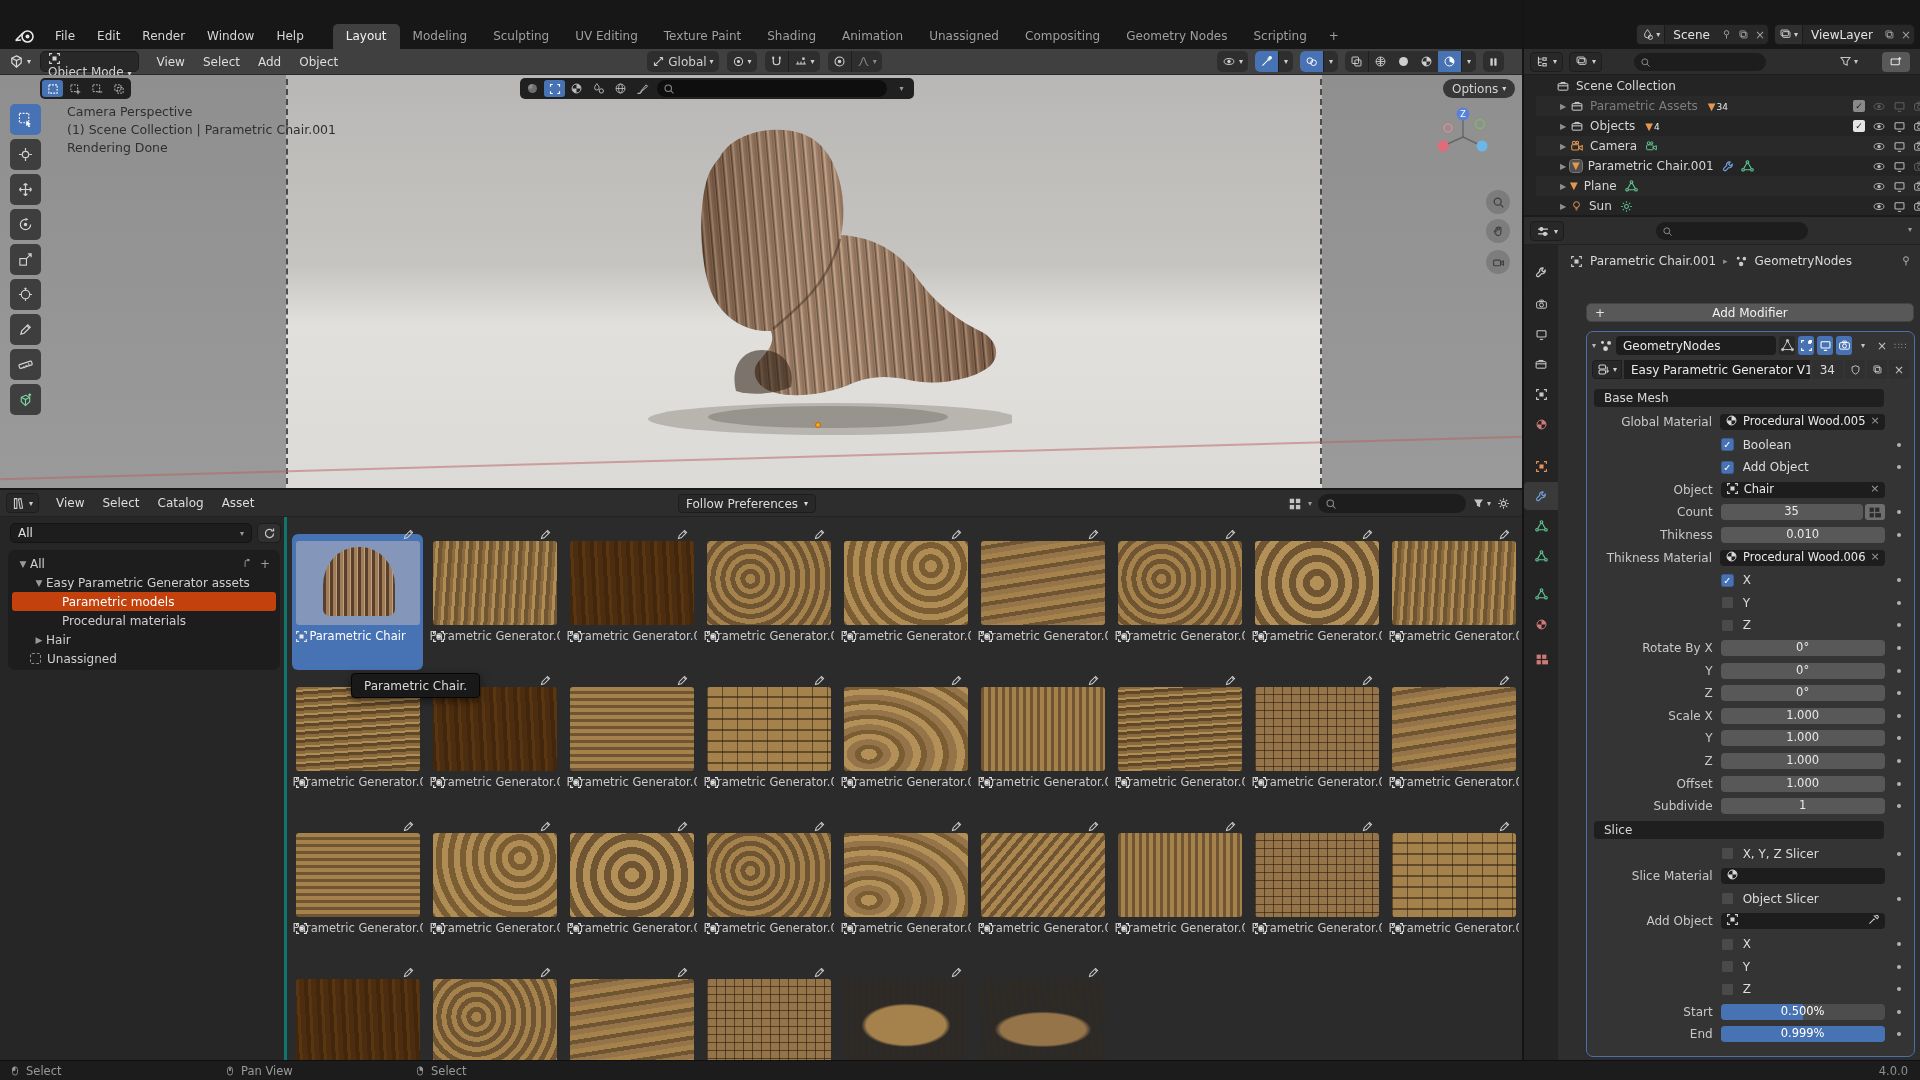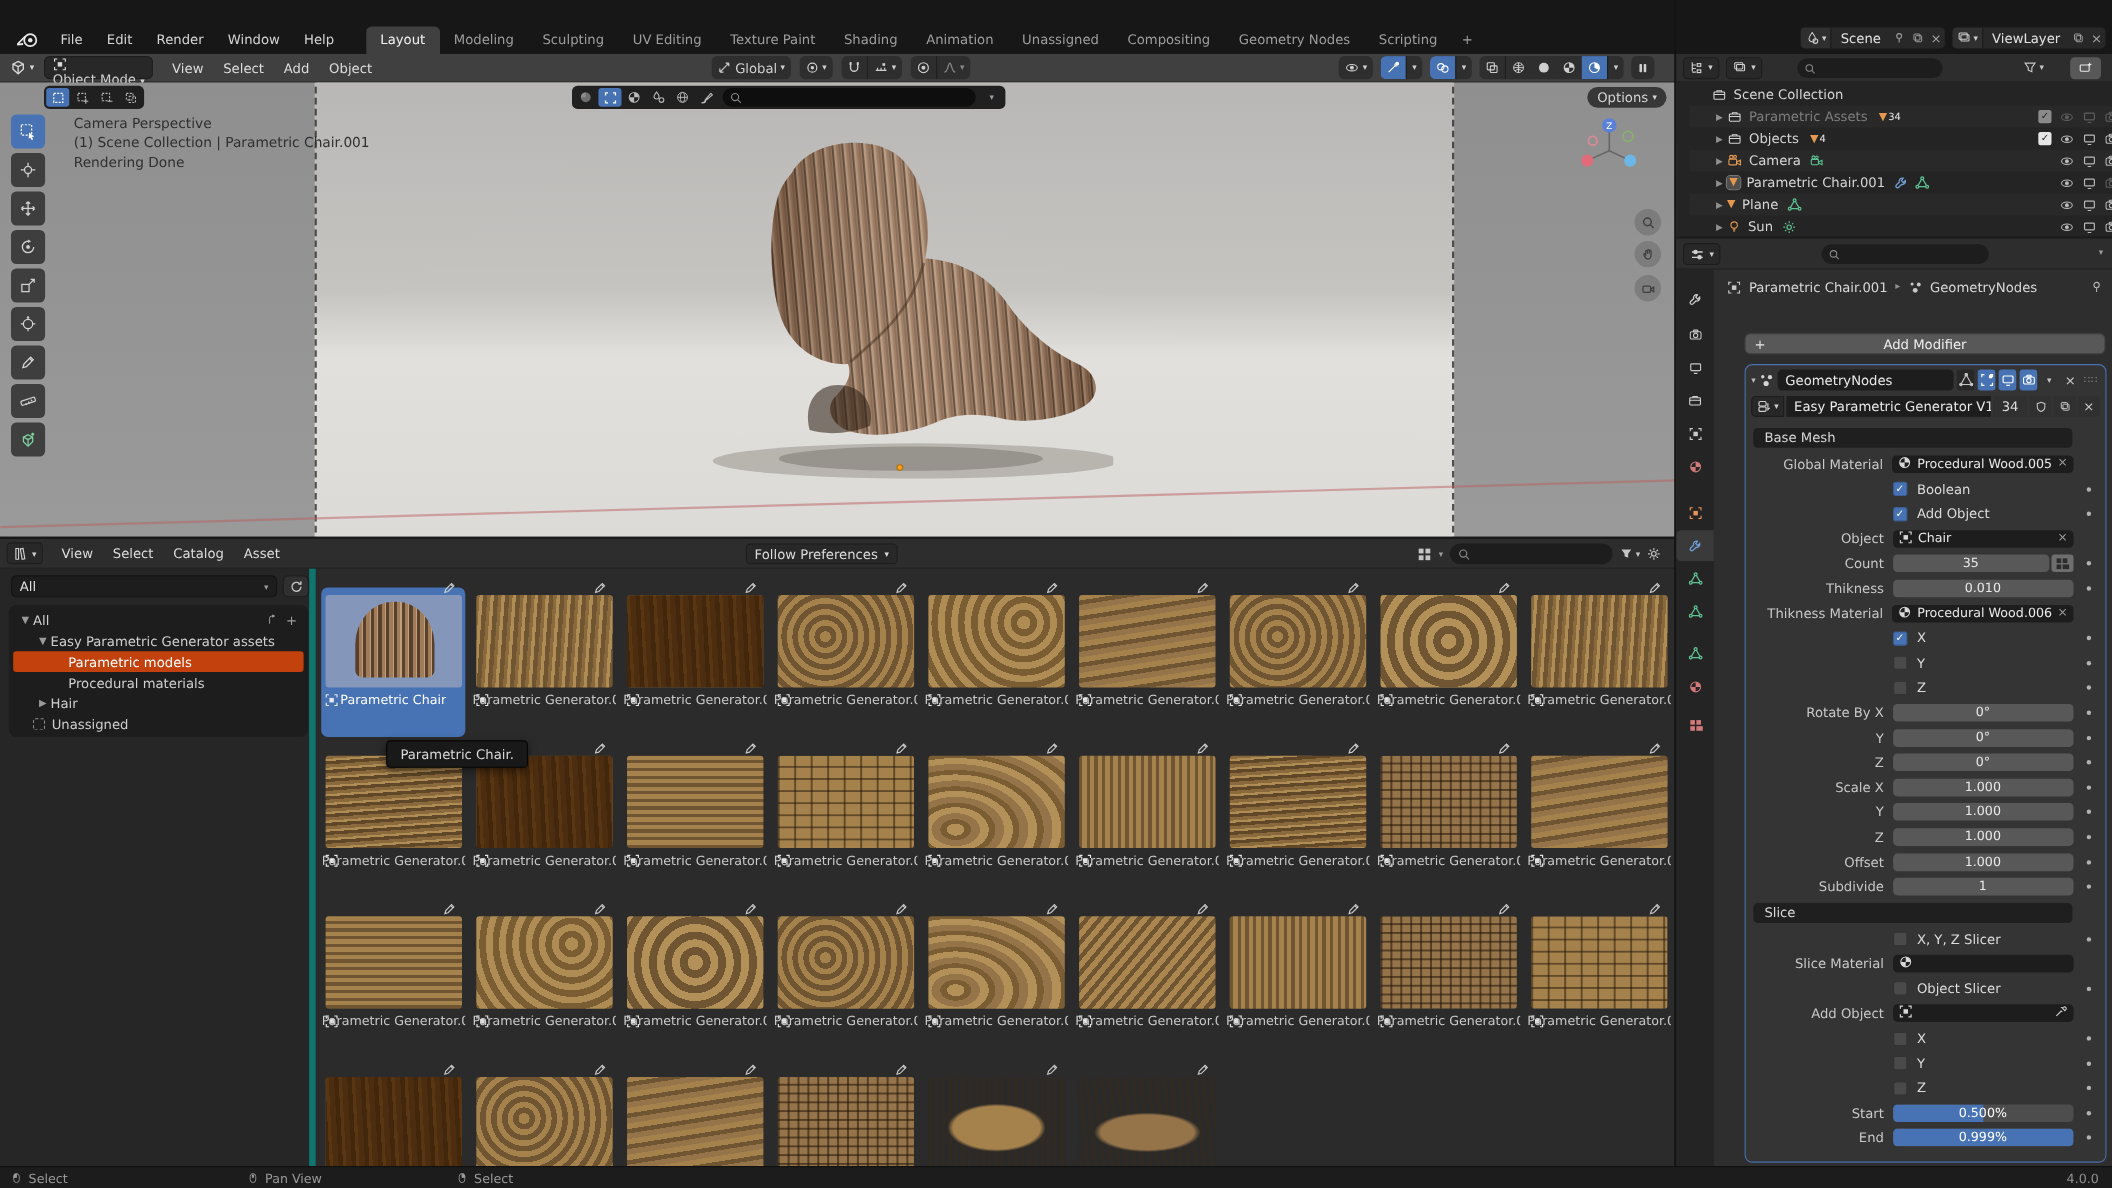--- a/index.html
+++ b/index.html
@@ -57,21 +57,21 @@
   .vbtn{position:absolute;left:1486px;width:24px;height:24px;border-radius:50%;background:rgba(70,70,70,.28);color:#3f3f3f;display:flex;align-items:center;justify-content:center}
   .origin-dot{position:absolute;left:815px;top:347px;width:6px;height:6px;border-radius:50%;background:#ffa321;border:1px solid #b36e00}
 
   
   #assets{position:absolute;left:0;top:488px;width:1524px;height:572px;background:#2b2b2b;border-top:2px solid #191919}
   #assets-header{position:absolute;left:0;top:0;width:100%;height:27px;background:#2d2d2d;border-bottom:1px solid #222;display:flex;align-items:center}
   .ab-dd{background:#282828;border:1px solid #1d1d1d;border-radius:4px;height:20px;display:flex;align-items:center;gap:4px;padding:0 5px;margin:0 8px 0 6px;color:#cfcfcf}
   .import-dd{position:absolute;left:678px;top:4px;width:138px;height:19px;background:#282828;border:1px solid #1d1d1d;border-radius:4px;display:flex;align-items:center;justify-content:space-between;padding:0 7px;color:#dcdcdc}
   .ab-right{position:absolute;right:14px;top:4px;display:flex;align-items:center;gap:6px}
   .ab-search{width:148px;height:19px;background:#1d1d1d;border-radius:10px;display:flex;align-items:center;padding:0 7px;color:#8a8a8a}
-  #assets-left{position:absolute;left:0;top:27px;width:287px;height:545px;background:#262626;border-right:6px solid #0f766e}
+  #assets-left{position:absolute;left:0;top:27px;width:287px;height:545px;background:#262626;border-right:3px solid #0f766e}
   .cat-filter{position:absolute;left:10px;top:6px;width:242px;height:20px;background:#1d1d1d;border:1px solid #141414;border-radius:5px;display:flex;align-items:center;justify-content:space-between;padding:0 7px;color:#e0e0e0}
   .cat-refresh{position:absolute;left:257px;top:6px;width:24px;height:20px;background:#303030;border:1px solid #1d1d1d;border-radius:5px;display:flex;align-items:center;justify-content:center;color:#c6c6c6}
   #catalog-box{position:absolute;left:8px;top:33px;width:272px;height:120px;background:#1d1d1d;border-radius:7px;padding-top:4px}
   .cat-row{height:19px;display:flex;align-items:center;color:#cfcfcf;border-radius:3px;margin:0 4px;padding:0 4px;position:relative}
   .cat-row.sel{background:#c2410c;color:#fff}
   .cat-exp{width:14px;color:#9a9a9a;font-size:9px;text-align:center}
   #asset-grid{position:absolute;left:287px;top:27px;right:0;bottom:0;overflow:hidden;padding:9px 0 0 2px}
   .arow{display:flex;height:146px}
   .acell{width:137px;position:relative;padding-top:15px;display:flex;flex-direction:column;align-items:center}
   .acell.sel .cellbg{position:absolute;inset:8px 3px 2px 3px;background:#4772b3;border-radius:6px}

